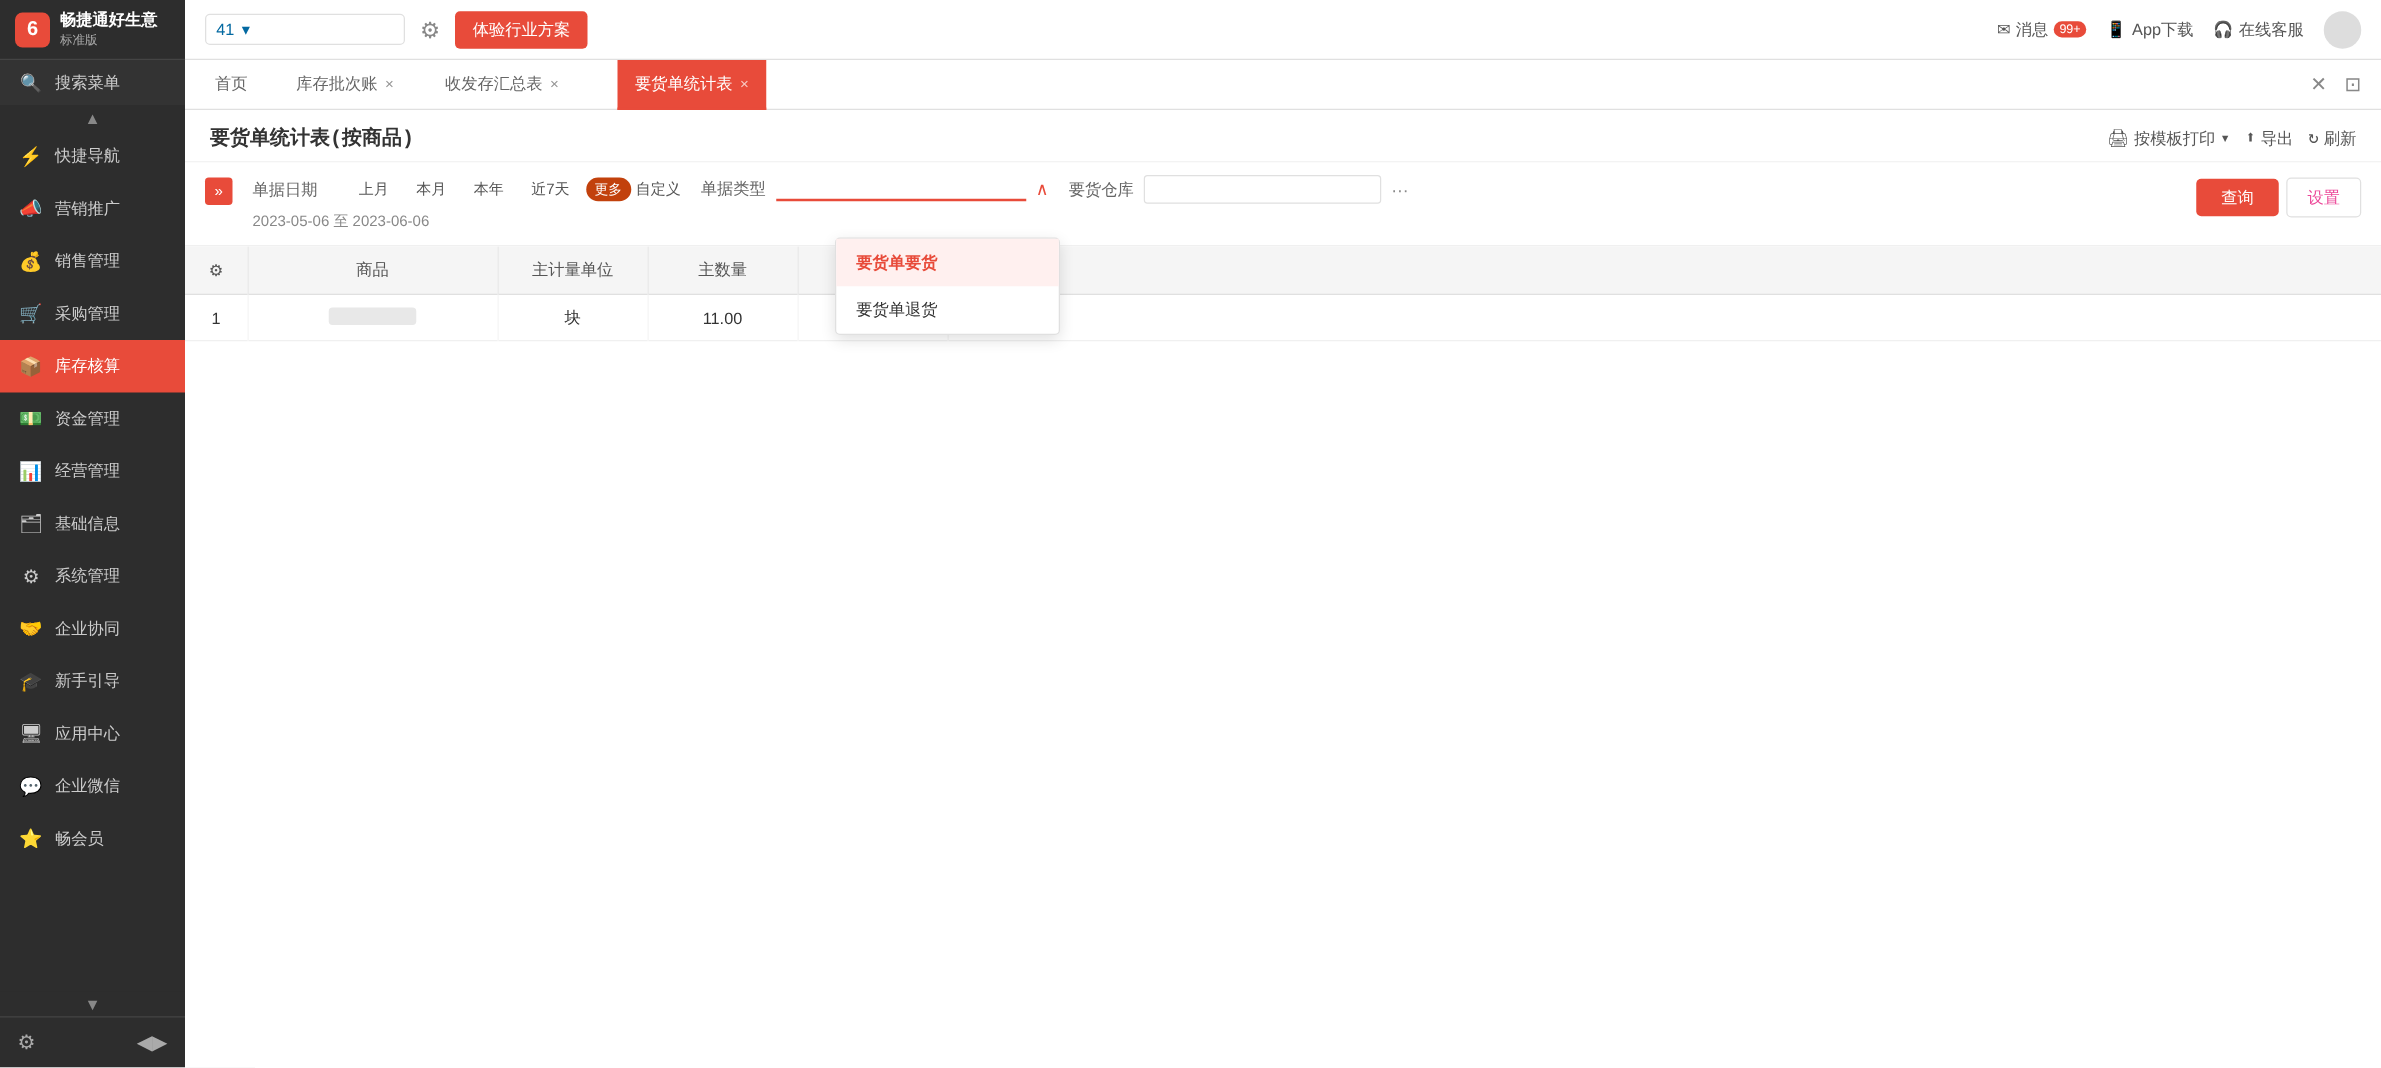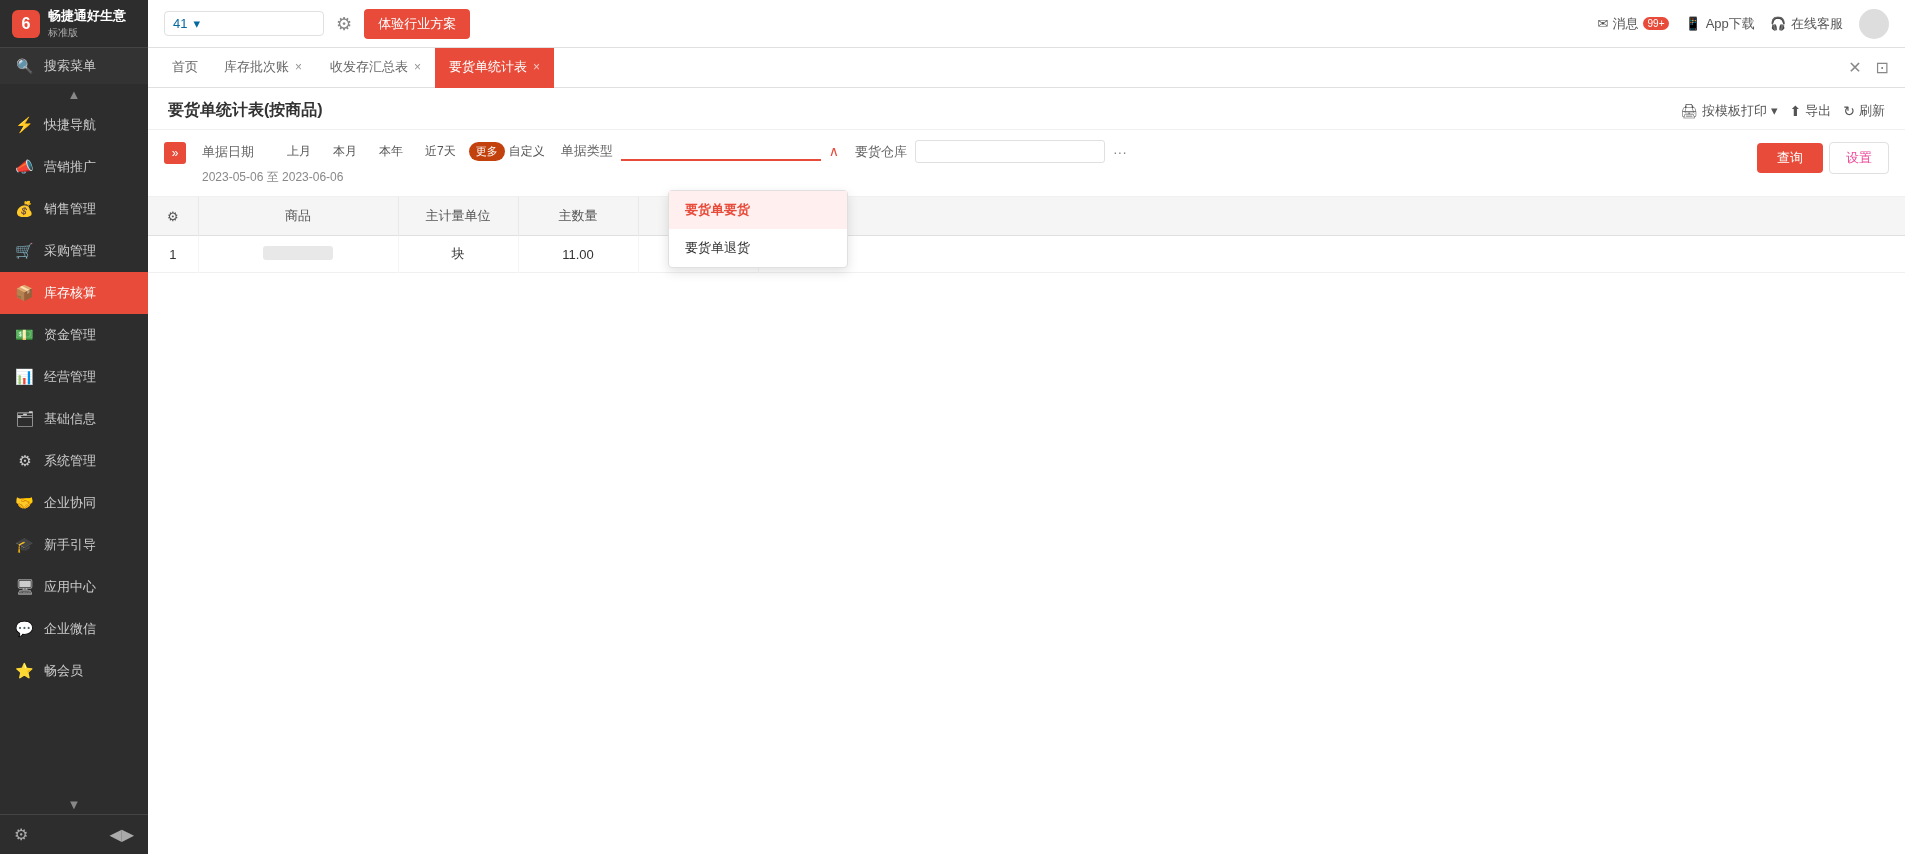--- a/index.html
+++ b/index.html
@@ -146,39 +146,40 @@
     }
 
     
     .tabs-bar {
       background: #fff;
       height: 40px;
       display: flex;
       align-items: center;
       border-bottom: 1px solid #e0e0e0;
       padding: 0 12px;
-      gap: 0;
+      gap: 13px;
     }
     .tab-item {
       display: flex;
       align-items: center;
       padding: 0 14px;
       height: 40px;
       font-size: 13px;
       color: #666;
       cursor: pointer;
       border-bottom: 2px solid transparent;
       gap: 6px;
       white-space: nowrap;
     }
     .tab-item.active {
       background: #e84b3a;
       color: #fff;
       border-radius: 0;
       border-bottom: 2px solid #e84b3a;
+      margin-left: 20px;
     }
     .tab-close { font-size: 12px; color: inherit; opacity: 0.7; }
     .tab-home { padding: 0 12px; }
     .tabs-right { margin-left: auto; display: flex; align-items: center; gap: 6px; }
     .tab-window-btn { font-size: 16px; color: #888; cursor: pointer; padding: 0 4px; }
 
     
     .page-content {
       flex: 1;
       overflow: hidden;
@@ -187,20 +188,21 @@
       flex-direction: column;
     }
 
     
     .page-header {
       padding: 12px 20px 8px;
       border-bottom: 1px solid #f0f0f0;
       display: flex;
       align-items: center;
       justify-content: space-between;
+      font-family: Liberation Mono, monospace;
     }
     .page-title { font-size: 16px; font-weight: bold; color: #333; }
     .page-actions { display: flex; align-items: center; gap: 12px; }
     .page-action-btn {
       display: flex; align-items: center; gap: 4px;
       font-size: 13px; color: #555; cursor: pointer;
     }
     .page-action-btn .icon { font-size: 14px; }
 
     

